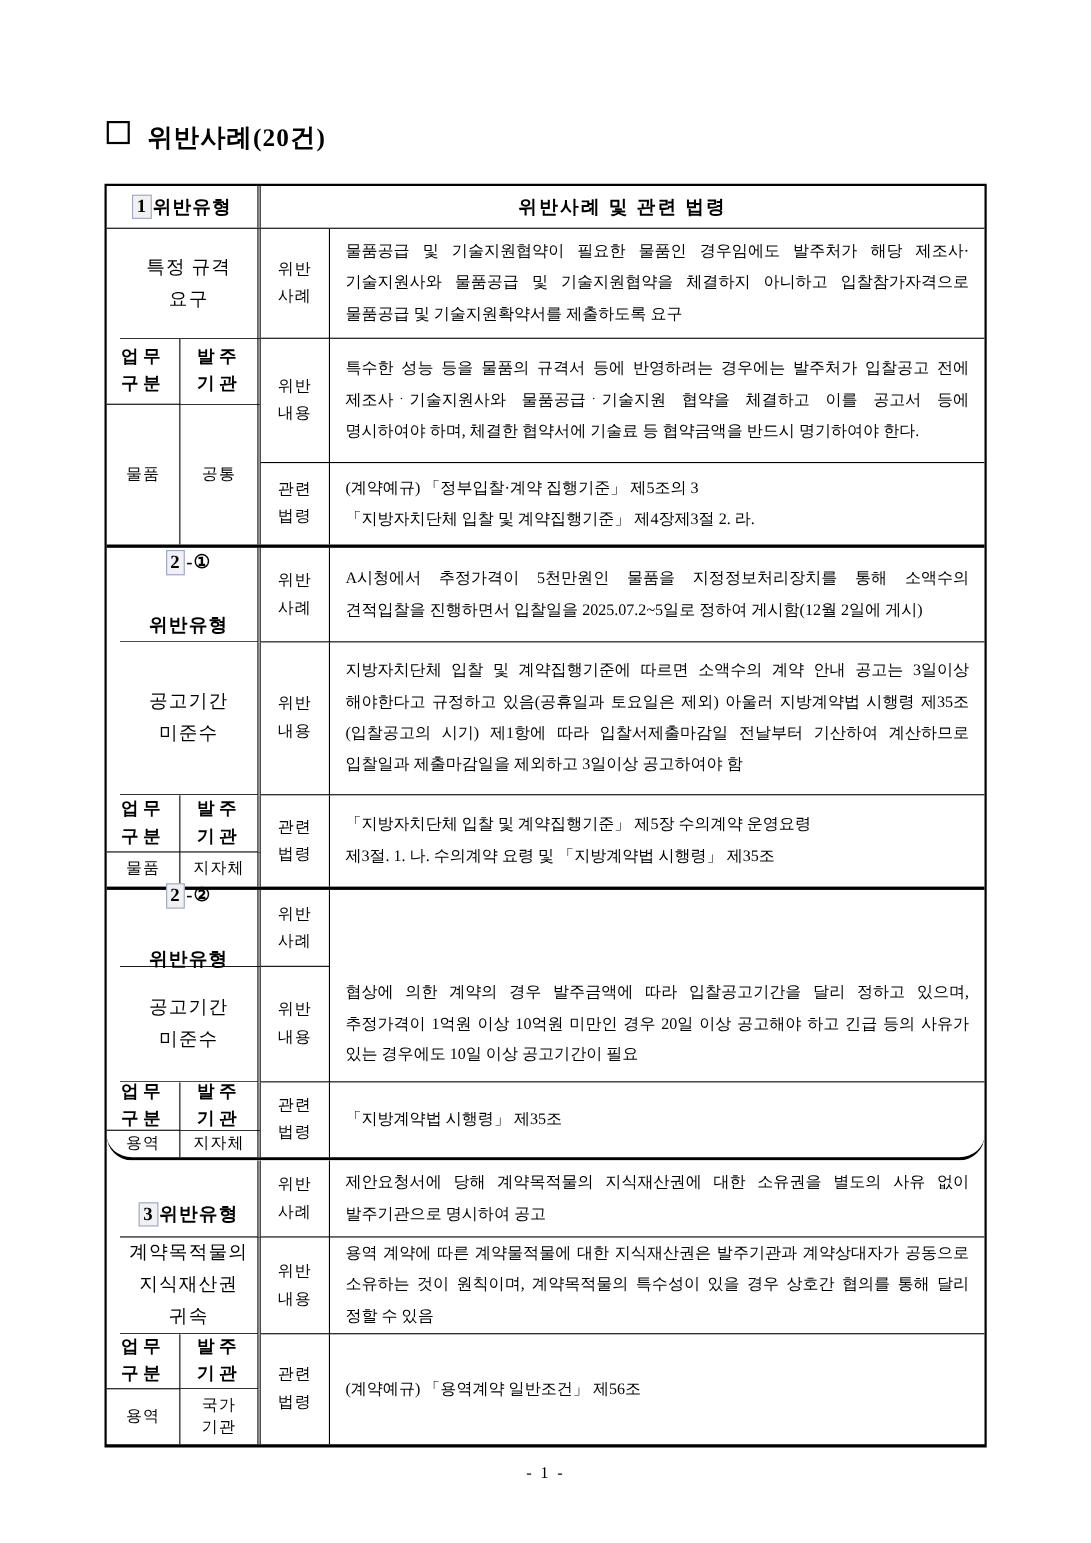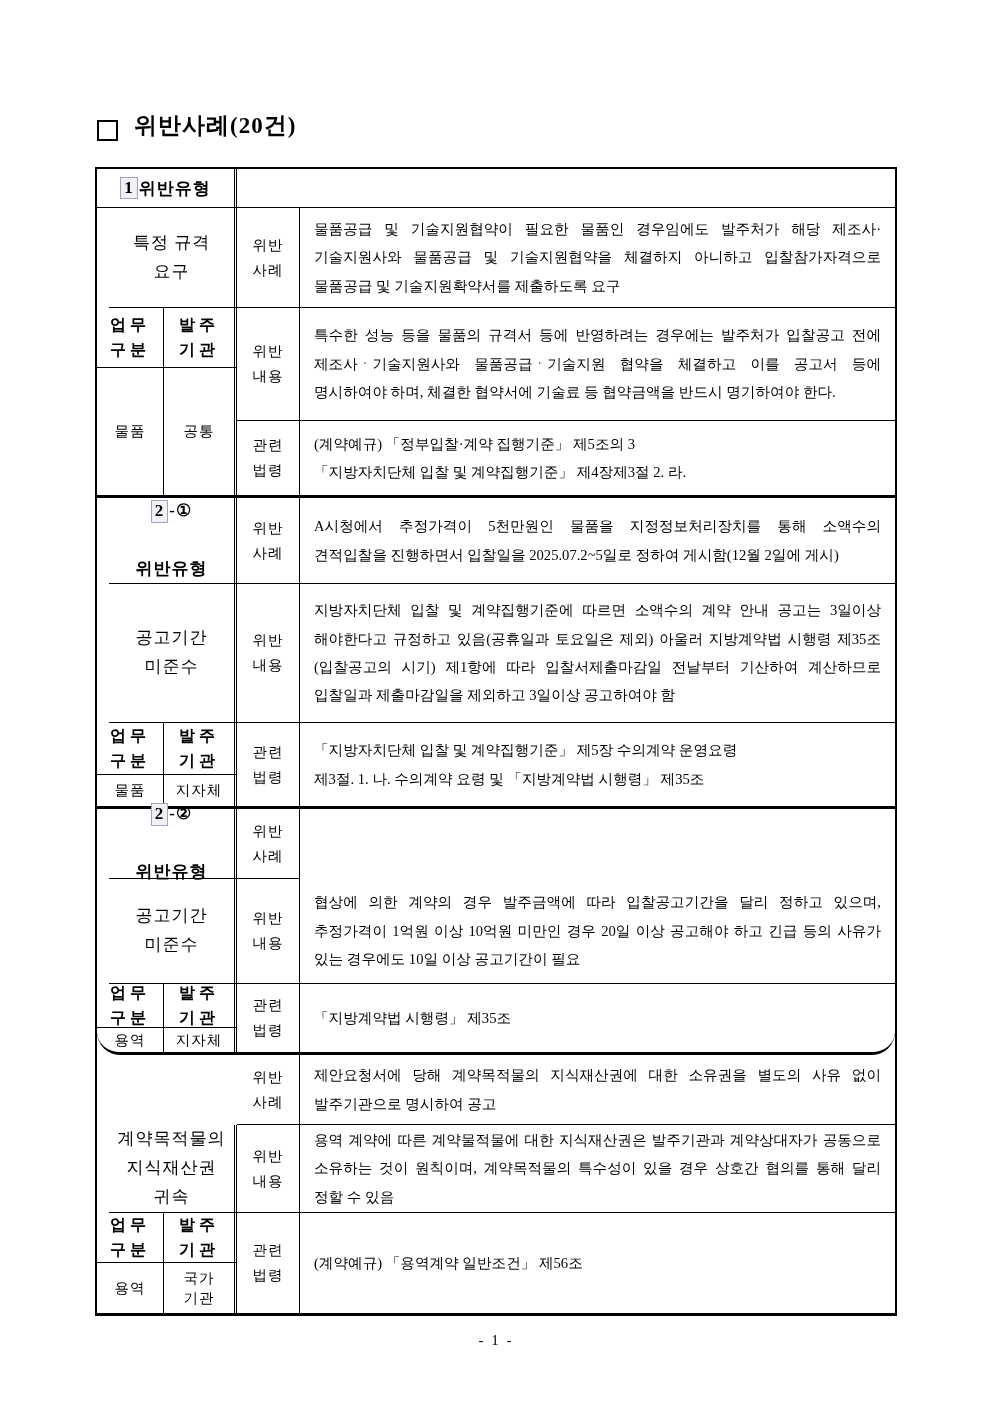--- a/index.html
+++ b/index.html
@@ -2,21 +2,21 @@
 <html><head>
 <meta charset="utf-8">
 <style>
   html,body{margin:0;padding:0;background:#ffffff;}
   body{
     width:992px;height:1403px;position:relative;overflow:hidden;
     font-family:"Liberation Serif","DejaVu Serif",serif;color:#000;
   }
   .page{padding:110px 95px 0 95px;}
   
-  .doc-title{display:flex;align-items:flex-end;gap:16px;margin:0 0 26px 2px;}
+  .doc-title{display:flex;align-items:flex-start;gap:16px;margin:0 0 26px 2px;}
   .bullet-square{width:17px;height:17px;border:2px solid #000;display:inline-block;}
   .doc-title .t{font-size:23px;font-weight:bold;letter-spacing:1px;}
   
   .vtable{width:802px;border:2px solid #000;border-bottom-width:3px;box-sizing:border-box;background:#fff;}
   .thead{display:grid;grid-template-columns:140px 1fr;border-bottom:1px solid #000;}
   .cell{display:flex;align-items:center;justify-content:center;box-sizing:border-box;}
   .bb{border-bottom:1px solid #000;}
   .br{border-right:1px solid #000;}
   .brd{border-right:3px double #000;}
   .thead-left{height:38px;font-size:17px;font-weight:bold;letter-spacing:1px;}
@@ -74,20 +74,21 @@
     <span class="t">위반사례(20건)</span>
   </div>
 
   <div class="vtable">
 
     <div class="thead">
       <div class="cell brd thead-left">
         <span class="numbox">1</span>
           <span>위반유형</span>
       </div>
+      <div class="cell thead-right">위반사례 및 관련 법령</div>
     </div>
 
     <div class="sec sec-s1">
       <div class="cell brd bb left-title g-title">특정 규격
 요구</div>
 
       <div class="cell br bb mini-h s1-mh1">업무
 구분</div>
       <div class="cell brd bb mini-h s1-mh2">발주
 기관</div>
@@ -178,20 +179,25 @@
         </div>
 
       <div class="cell br rowlab g-ll">관련
 법령</div>
       <div class="cell txtcell lawcell g-tl">
           <div class="p">「지방계약법 시행령」 제35조</div>
         </div>
     </div>
 
     <div class="sec sec-s3">
+      <div class="cell brd bb left-title bold g-title">
+        <div>
+          <span class="numbox">3</span><span>위반유형</span>
+        </div>
+      </div>
       <div class="cell brd bb left-title g-sub">계약목적물의
 지식재산권
 귀속</div>
 
       <div class="cell br bb mini-h g-mh1">업무
 구분</div>
       <div class="cell brd bb mini-h g-mh2">발주
 기관</div>
       <div class="cell br mini-v g-mv1">용역</div>
       <div class="cell brd mini-v g-mv2">국가

